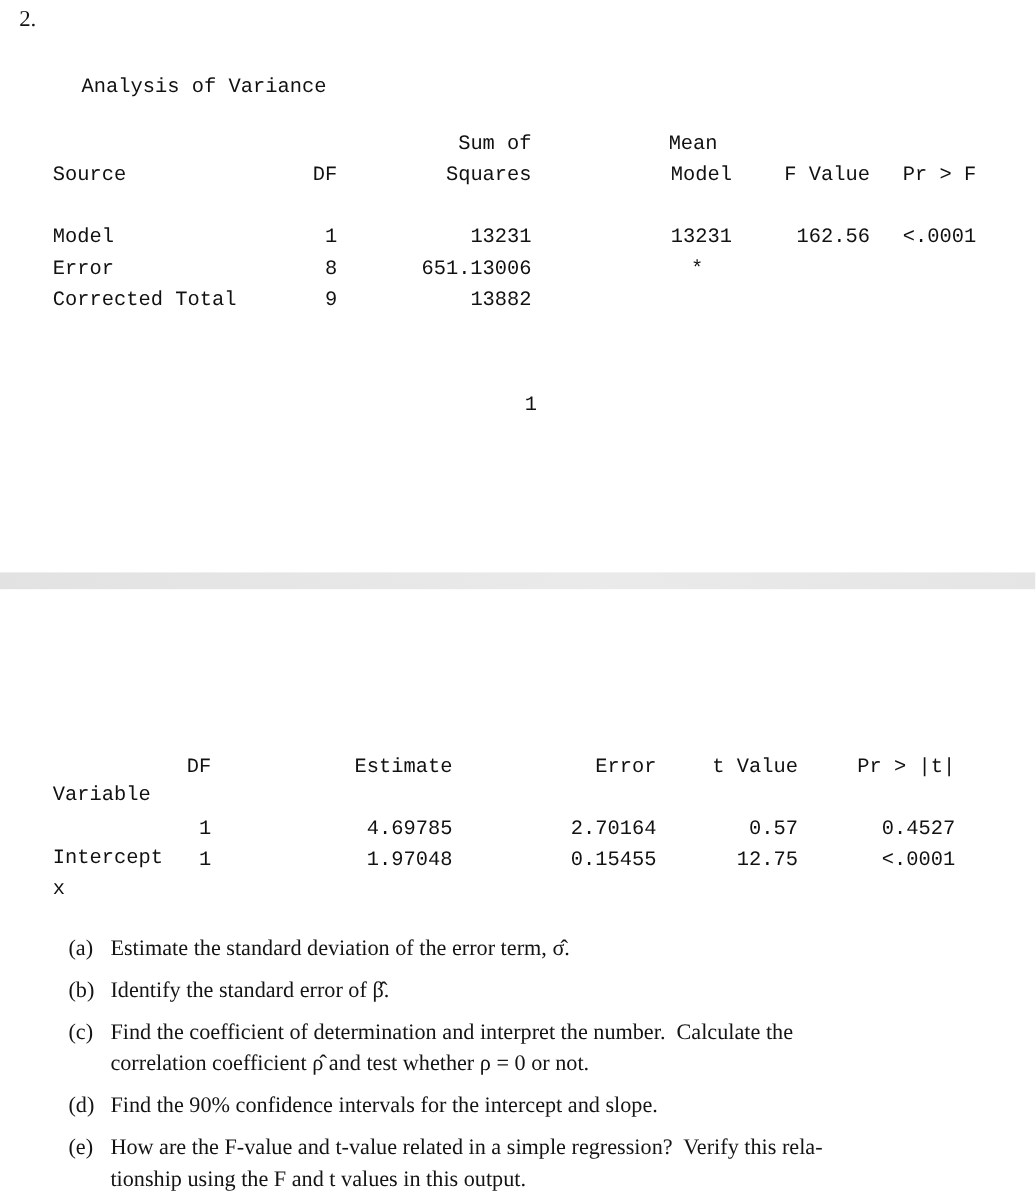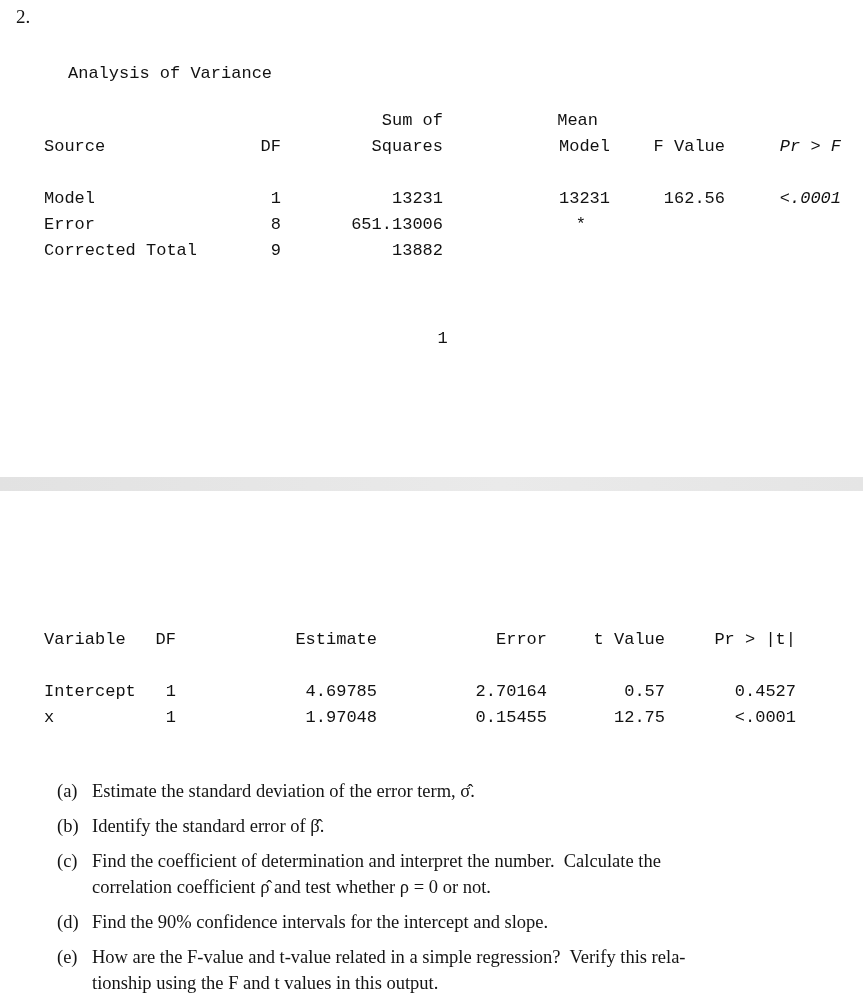--- a/index.html
+++ b/index.html
@@ -47,22 +47,22 @@
   .est   { top: 627px; }
 
   .trow { display: flex; height: 26px; }
   .trow.sp { height: 26px; }
   .cell { white-space: pre; }
   .a1 { width: 180px; }
   .a2 { width: 57px;  text-align: right; }
   .a3 { width: 162px; text-align: right; }
   .a4 { width: 167px; text-align: right; }
   .a5 { width: 115px; text-align: right; }
-  .a6 { width: 116px; text-align: right; font-style: italic; }
-  .e1 { width: 100px; }
+  .a6 { width: 116px; text-align: center; }
+  .e1 { width: 100px; margin-top: 24px; }
   .e2 { width: 32px;  text-align: right; }
   .e3 { width: 201px; text-align: right; }
   .e4 { width: 170px; text-align: right; }
   .e5 { width: 118px; text-align: right; }
   .e6 { width: 131px; text-align: right; }
   .padr12 { padding-right: 12px; }
   .padr24 { padding-right: 24px; }
 
   .page-num {
     position: absolute;

